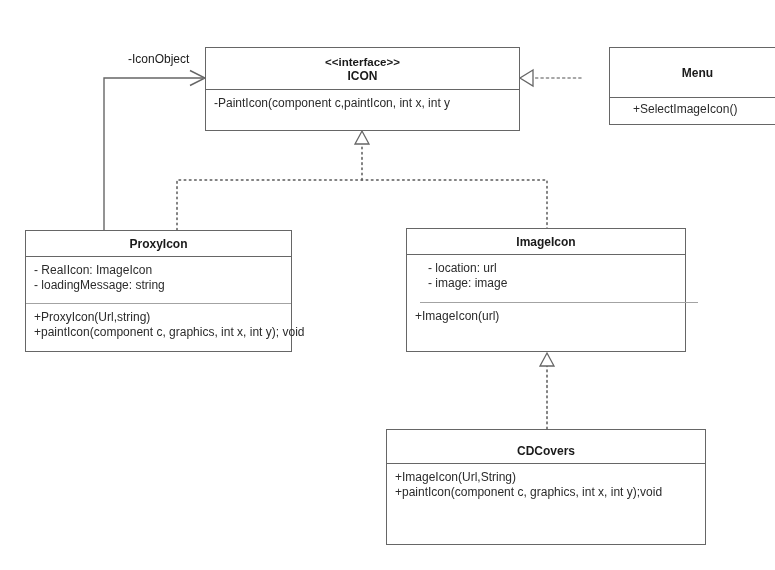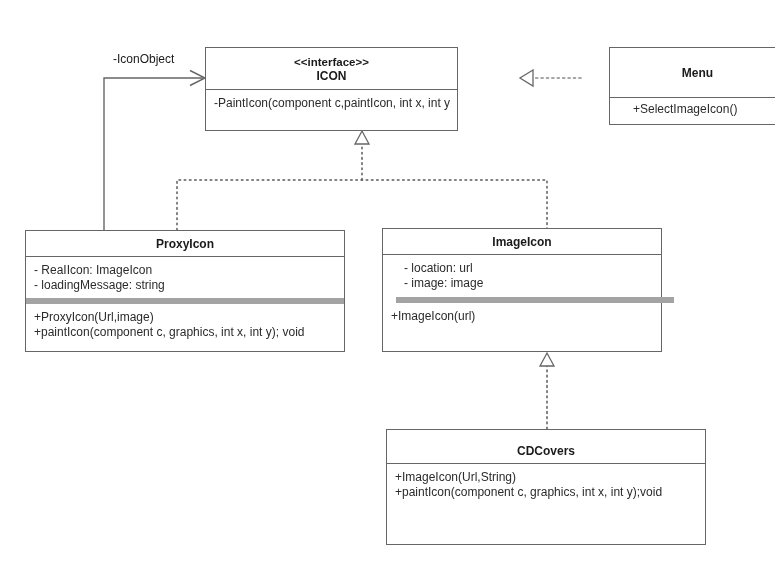--- a/index.html
+++ b/index.html
@@ -40,21 +40,21 @@
     font-weight: bold;
     font-size: 11.5px;
   }
   .uml-compartment {
     box-sizing: border-box;
     width: 100%;
     padding: 6px 8px 4px 8px;
     font-size: 12px;
     color: #2b2b2b;
     line-height: 15px;
-    border-bottom: 6px solid #a3a3a3;
+    border-bottom: 1px solid #a3a3a3;
   }
   .uml-compartment.last {
     border-bottom: none;
   }
   .uml-compartment .line {
     white-space: nowrap;
   }
   .edge-label {
     position: absolute;
     font-size: 12px;
@@ -93,56 +93,56 @@
       <path d="M 581,78 L 534,78" fill="none" stroke="#8a8a8a" stroke-width="1.5" stroke-dasharray="2.2 3.2" stroke-linecap="round"></path>
       <path d="M 533,70 L 520,78 L 533,86 Z" fill="#ffffff" stroke="#666666" stroke-width="1.3"></path>
     </g>
 
     <g>
       <path d="M 547,429 L 547,366" fill="none" stroke="#595959" stroke-width="1.5" stroke-dasharray="1.8 3.4" stroke-linecap="round"></path>
       <path d="M 540,366 L 547,353 L 554,366 Z" fill="#ffffff" stroke="#666666" stroke-width="1.3"></path>
     </g>
   </svg>
 
-  <div class="edge-label" style="left:113px; top:52px;">-IconObject</div>
+  <div class="edge-label" style="left:128px; top:52px;">-IconObject</div>
 
-  <div class="uml-box" style="left:205px; top:47px; width:253px; height:84px;">
+  <div class="uml-box" style="left:205px; top:47px; width:315px; height:84px;">
     <div class="uml-title" style="height:42px;">
       <span class="stereotype">&lt;&lt;interface&gt;&gt;</span>
       <span>ICON</span>
     </div>
     <div class="uml-compartment last" style="height:41px;">
       <div class="line">-PaintIcon(component c,paintIcon, int x, int y</div>
     </div>
   </div>
 
   <div class="uml-box" style="left:609px; top:47px; width:177px; height:78px;">
     <div class="uml-title" style="height:50px;">
       <span>Menu</span>
     </div>
     <div class="uml-compartment last" style="height:27px; padding-top:4px;margin-left:15px;">
       <div class="line">+SelectImageIcon()</div>
     </div>
   </div>
 
-  <div class="uml-box" style="left:25px; top:230px; width:320px; height:122px;">
+  <div class="uml-box" style="left:25px; top:230px; width:267px; height:122px;">
     <div class="uml-title" style="height:26px;">
       <span>ProxyIcon</span>
     </div>
     <div class="uml-compartment" style="height:47px;">
       <div class="line">- ReaIIcon: ImageIcon</div>
       <div class="line">- loadingMessage: string</div>
     </div>
     <div class="uml-compartment last" style="height:47px;">
-      <div class="line">+ProxyIcon(Url,image)</div>
+      <div class="line">+ProxyIcon(Url,string)</div>
       <div class="line">+paintIcon(component c, graphics, int x, int y); void</div>
     </div>
   </div>
 
-  <div class="uml-box" style="left:382px; top:228px; width:280px; height:124px;">
+  <div class="uml-box" style="left:406px; top:228px; width:280px; height:124px;">
     <div class="uml-title" style="height:26px;">
       <span>ImageIcon</span>
     </div>
     <div class="uml-compartment" style="height:48px;margin-left:13px;">
       <div class="line">- location: url</div>
       <div class="line">- image: image</div>
     </div>
     <div class="uml-compartment last" style="height:48px;">
       <div class="line">+ImageIcon(url)</div>
     </div>

